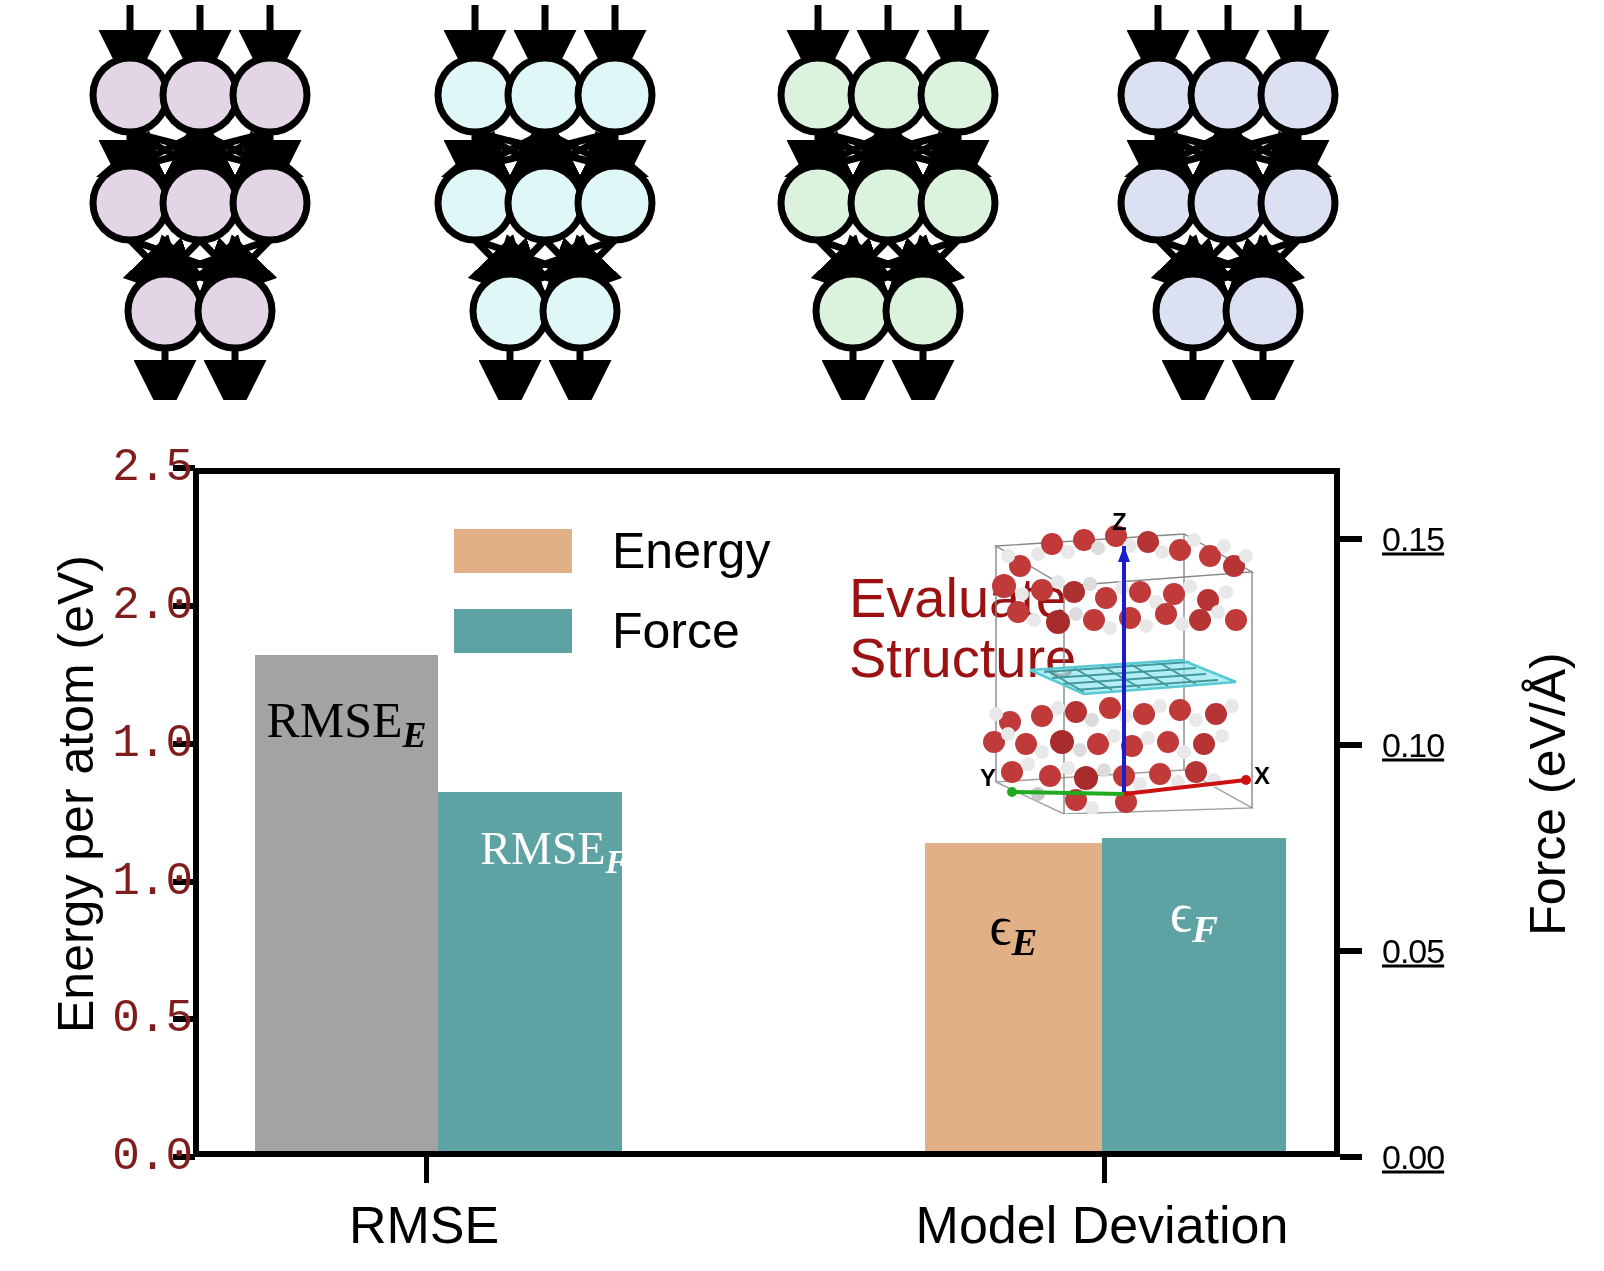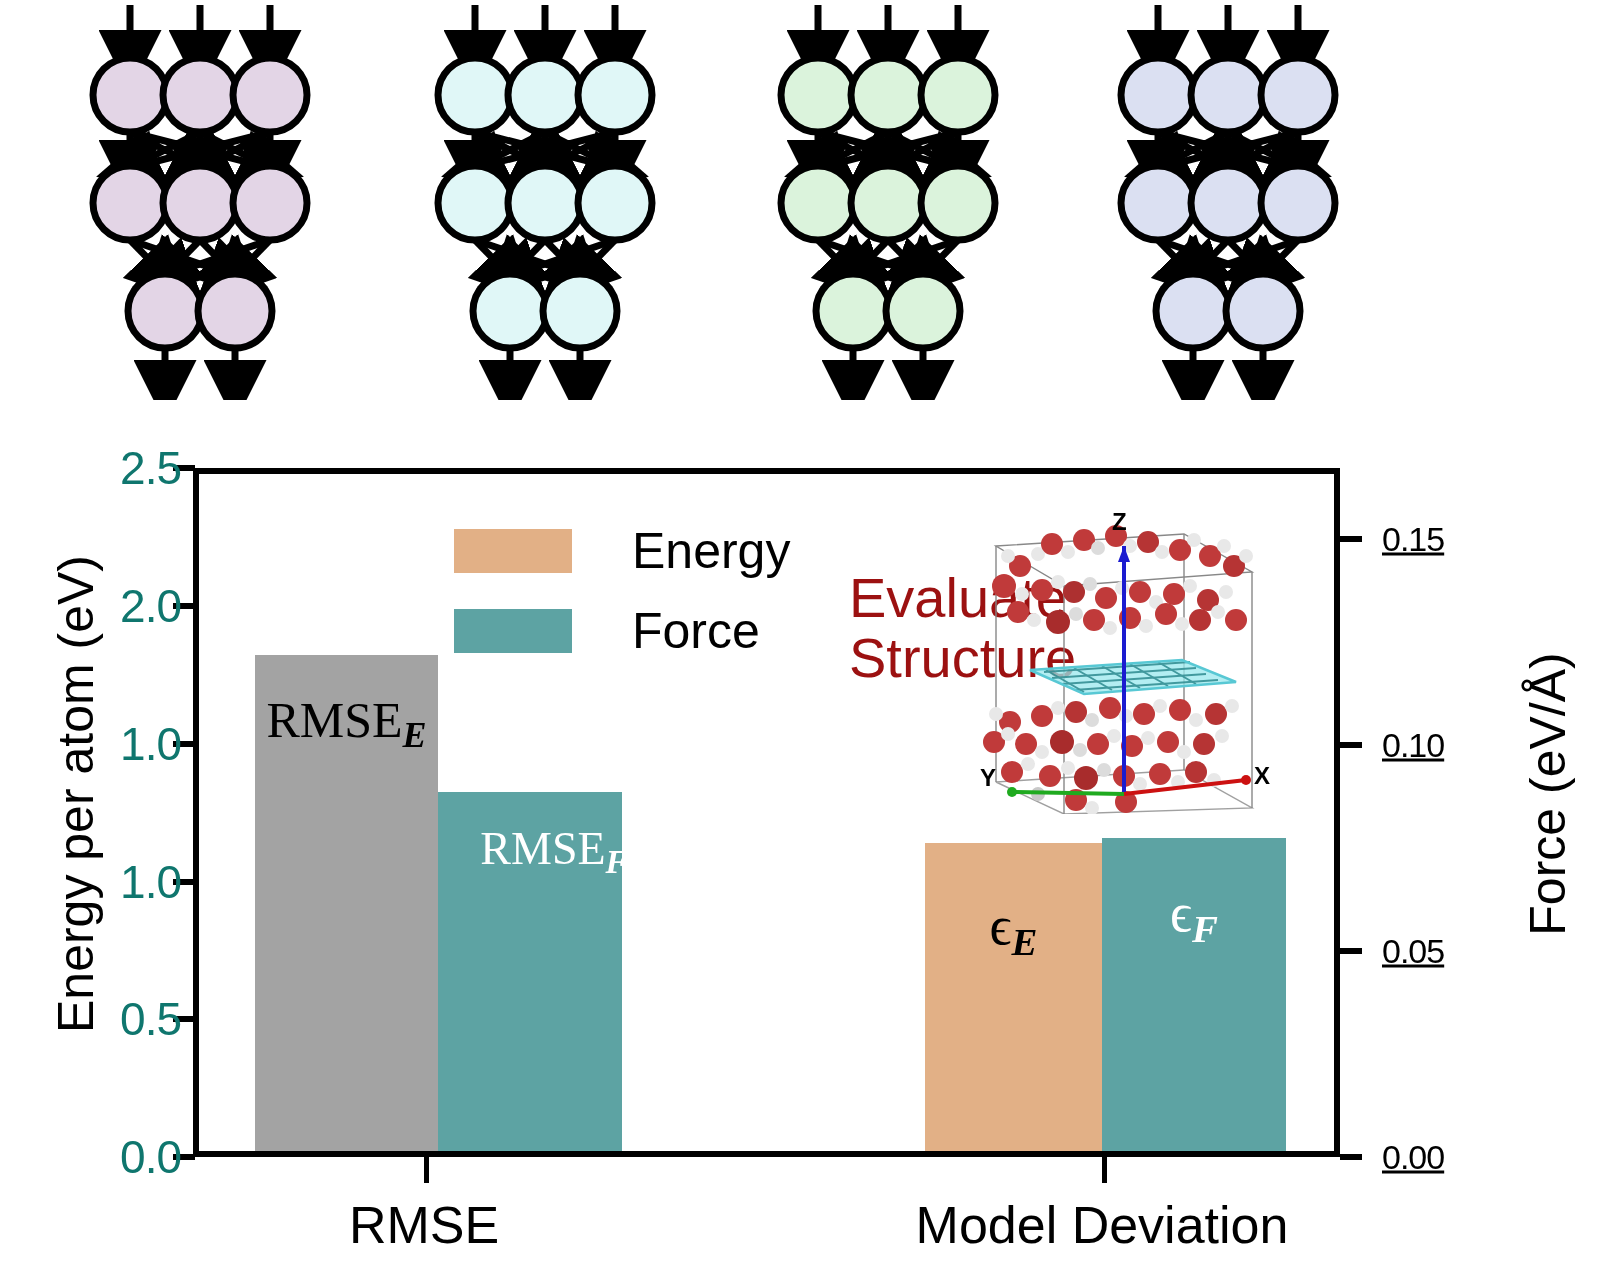--- a/index.html
+++ b/index.html
@@ -17,22 +17,22 @@
 
   #plot-frame{position:absolute;left:193px;top:48px;width:1147px;height:689px;
               border:6px solid #000;box-sizing:border-box;background:#fff;}
 
   .bar{position:absolute;bottom:0;}
   .bar-label{position:absolute;width:100%;text-align:center;
              font-family:"Liberation Serif", serif;white-space:nowrap;}
 
   
   #yaxis-left{position:absolute;left:0;top:0;width:193px;height:800px;}
-  .ytick-l{position:absolute;right:12px;transform:translateY(-50%);
-           font-size:46px;color:#0f766e;letter-spacing:-1px;}
+  .ytick-l{position:absolute;right:1px;transform:translateY(-50%);
+           font-size:46px;color:#7f1d1d;letter-spacing:-1px;font-family:Liberation Mono, monospace;}
   .ytickmark-l{position:absolute;left:173px;width:22px;height:6px;background:#000;
                transform:translateY(-50%);}
   #ylabel-left{position:absolute;left:-274px;top:345px;width:700px;
                transform:rotate(-90deg);text-align:center;font-size:50px;color:#000;}
 
   
   #yaxis-right{position:absolute;left:1340px;top:0;width:264px;height:800px;}
   .ytick-r{position:absolute;left:42px;transform:translateY(-50%);
            font-size:34px;color:#000;letter-spacing:-1px;text-decoration:underline;}
   .ytickmark-r{position:absolute;left:0px;width:22px;height:6px;background:#000;
@@ -42,21 +42,21 @@
 
   
   .xtickmark{position:absolute;top:737px;width:5px;height:26px;background:#000;}
   .xtick-label{position:absolute;top:775px;transform:translateX(-50%);
                font-size:52px;color:#000;white-space:nowrap;}
 
   
   #legend{position:absolute;left:255px;top:48px;}
   .legend-row{display:flex;align-items:center;margin-bottom:22px;}
   .legend-swatch{width:118px;height:44px;margin-right:40px;}
-  .legend-text{font-size:50px;color:#000;margin-left:20px;}
+  .legend-text{font-size:50px;color:#000;}
 
   
   #evaluate-note{position:absolute;left:650px;top:94px;font-size:56px;
                  line-height:1.08;color:#9c1111;}
 
   
   #inset{position:absolute;left:735px;top:20px;width:340px;height:320px;}
   .axis-letter{position:absolute;font-size:24px;font-weight:bold;color:#000;
                font-family:"Liberation Sans",sans-serif;}
   .sub{font-style:italic;font-size:0.72em;vertical-align:-0.28em;font-weight:bold;}

